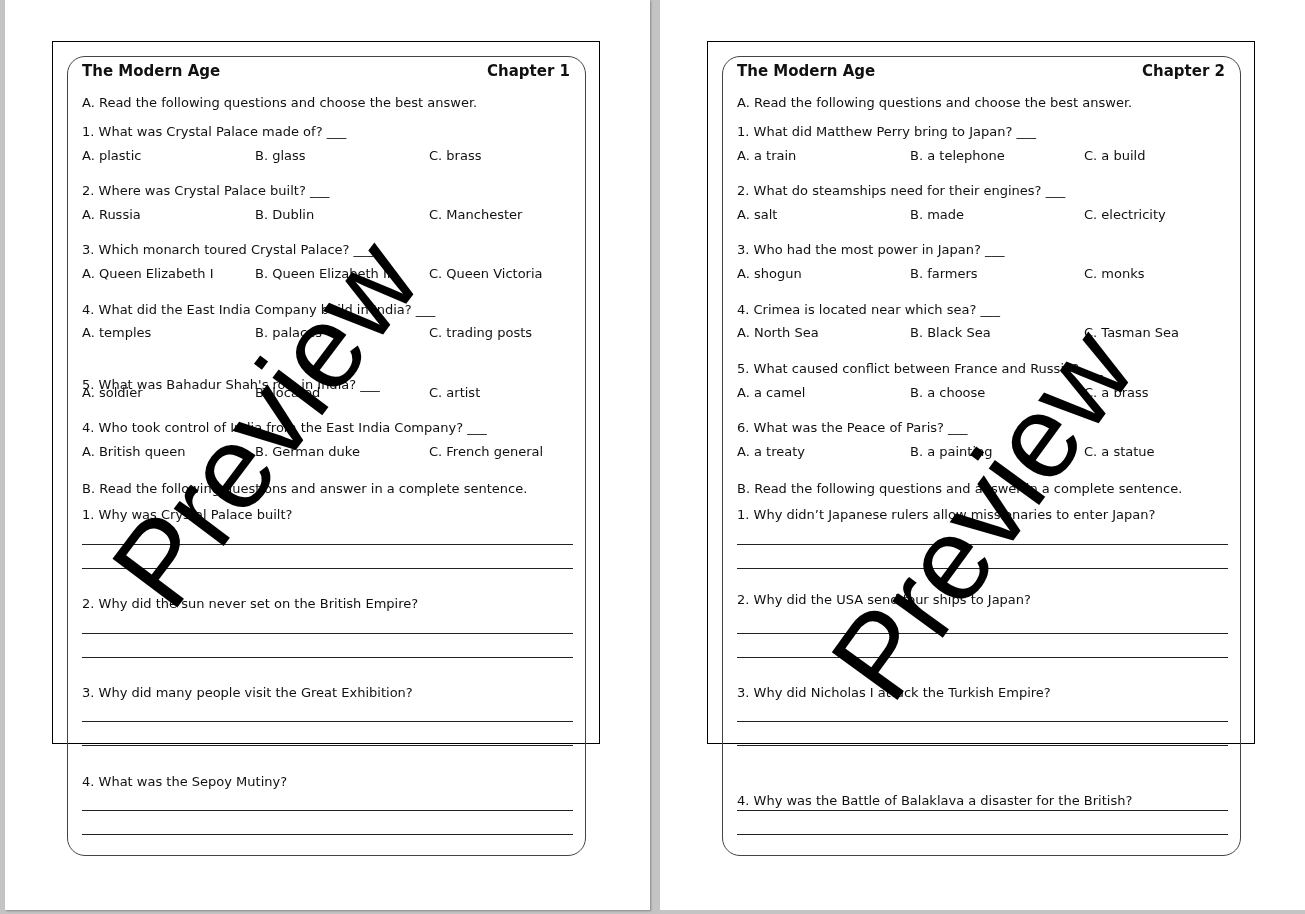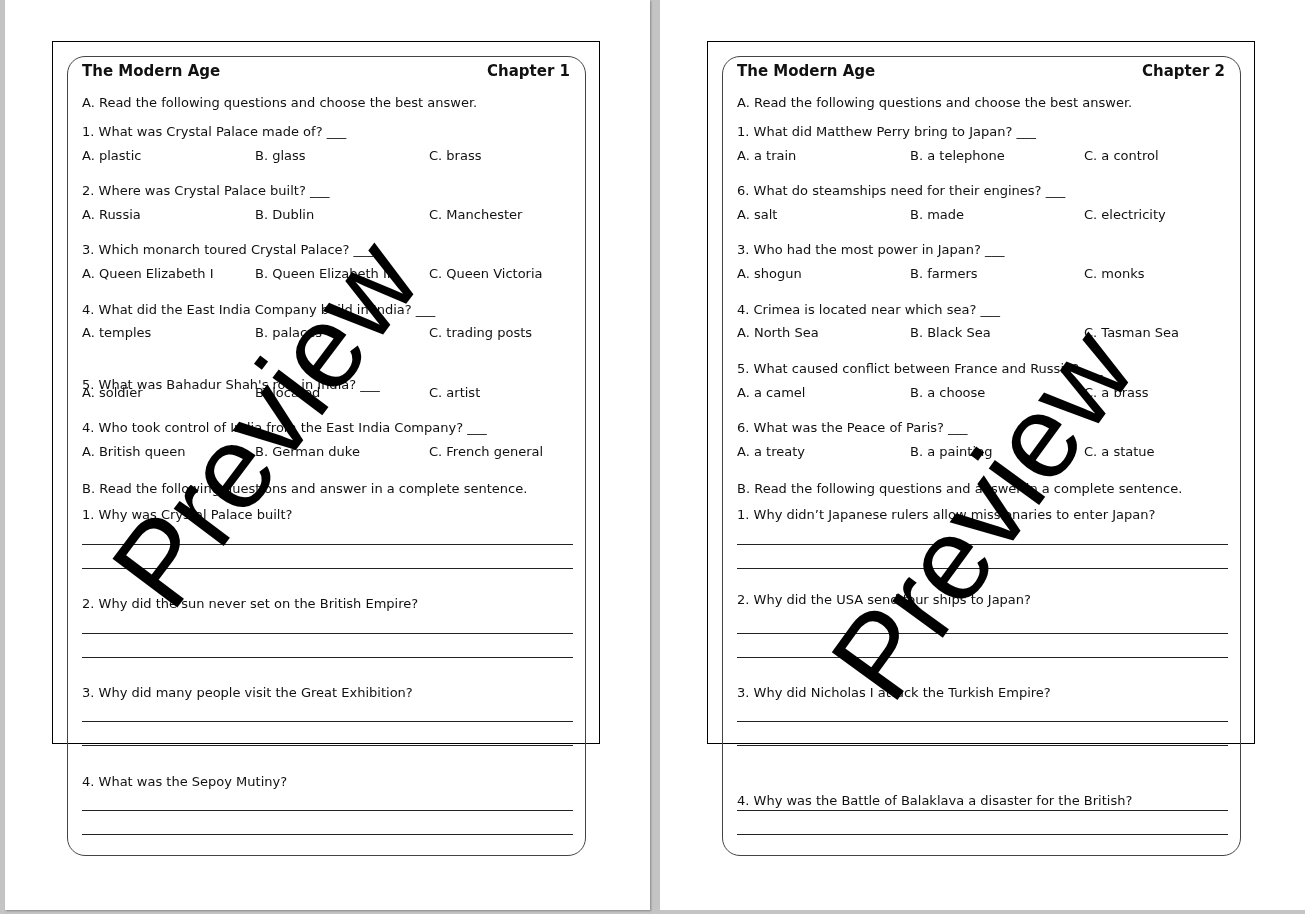--- a/index.html
+++ b/index.html
@@ -131,24 +131,24 @@
         <div class="hdr">
           <span>The Modern Age</span>
           <span>Chapter 2</span>
         </div>
         <div class="line" style="top:38px">A. Read the following questions and choose the best answer.</div>
 
         <div class="line" style="top:67px">1. What did Matthew Perry bring to Japan? ___</div>
         <div class="opts" style="top:91px">
           <span class="opt a">A. a train</span>
           <span class="opt b">B. a telephone</span>
-          <span class="opt c">C. a control</span>
-        </div>
-
-        <div class="line" style="top:126px">6. What do steamships need for their engines? ___</div>
+          <span class="opt c">C. a build</span>
+        </div>
+
+        <div class="line" style="top:126px">2. What do steamships need for their engines? ___</div>
         <div class="opts" style="top:150px">
           <span class="opt a">A. salt</span>
           <span class="opt b">B. made</span>
           <span class="opt c">C. electricity</span>
         </div>
 
         <div class="line" style="top:185px">3. Who had the most power in Japan? ___</div>
         <div class="opts" style="top:209px">
           <span class="opt a">A. shogun</span>
           <span class="opt b">B. farmers</span>

